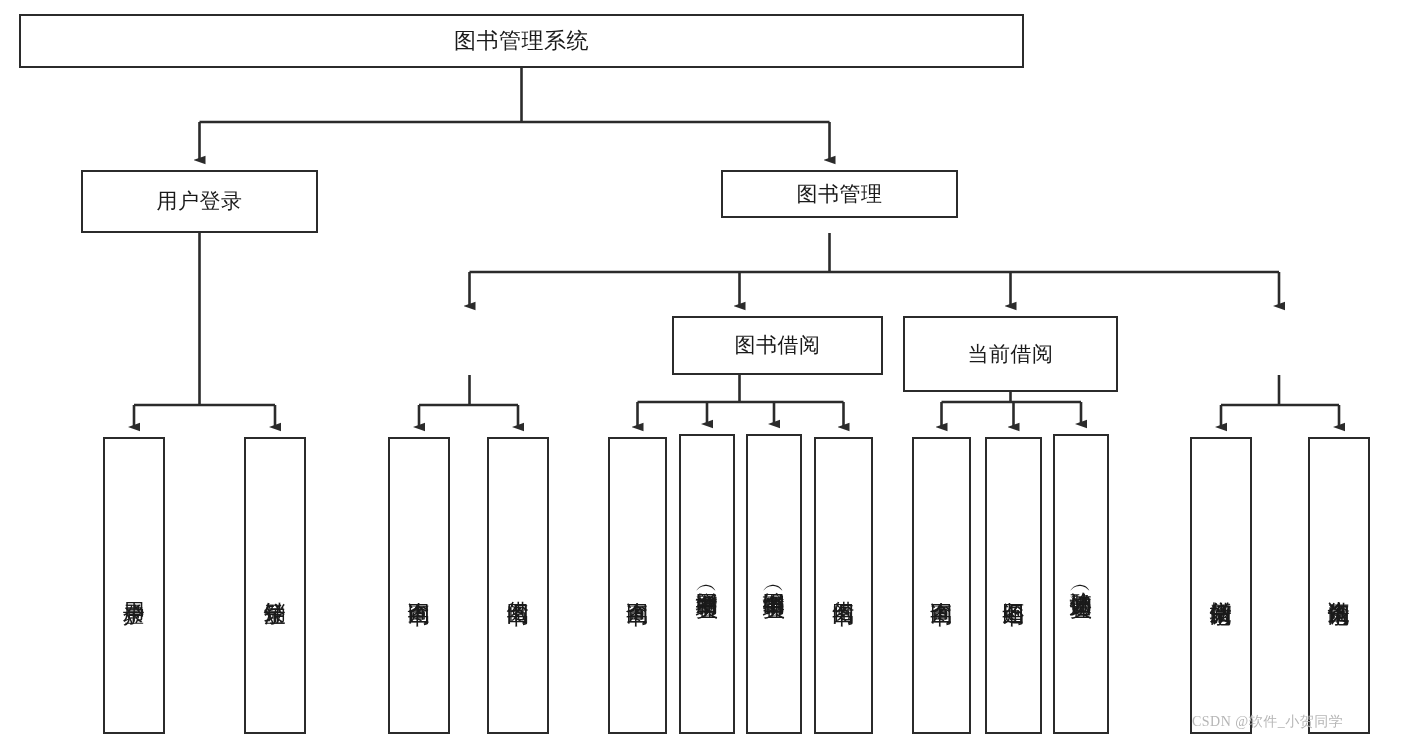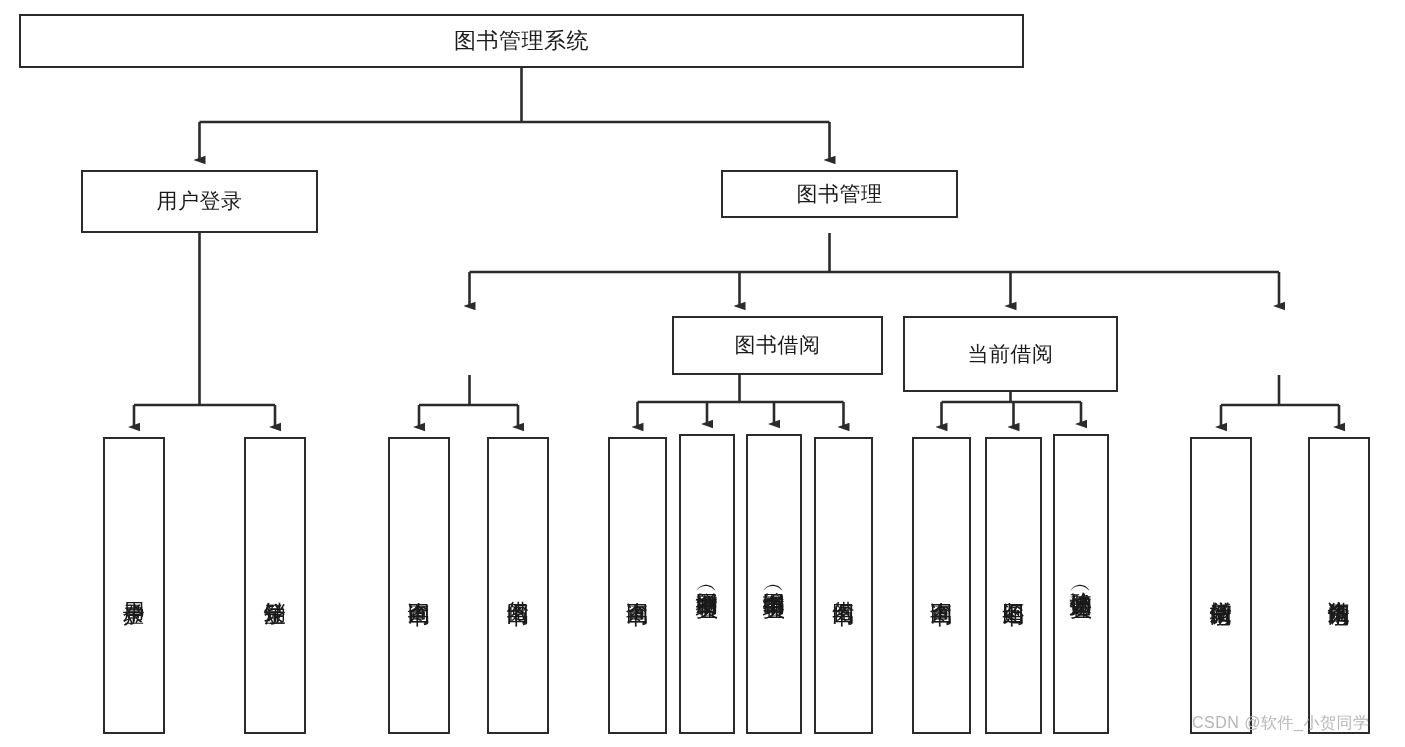--- a/index.html
+++ b/index.html
@@ -62,23 +62,24 @@
   }
   .node.vert.mid .node-label {
     margin-top: 56px;
   }
   .node.vert.tall .node-label {
     margin-top: 6px;
   }
   .watermark {
     position: absolute;
     color: #b6b6b6;
-    font-size: 16px;
+    font-size: 14px;
     white-space: nowrap;
     letter-spacing: 0.5px;
+    font-family: Liberation Serif, serif;
   }
 </style>
 </head>
 <body>
 
 <div id="canvas">
 
   <svg class="edges" viewBox="0 0 1405 747">
     <defs>
       <marker id="arrow" markerWidth="12" markerHeight="12" refX="5.2" refY="6" orient="auto" markerUnits="userSpaceOnUse">

